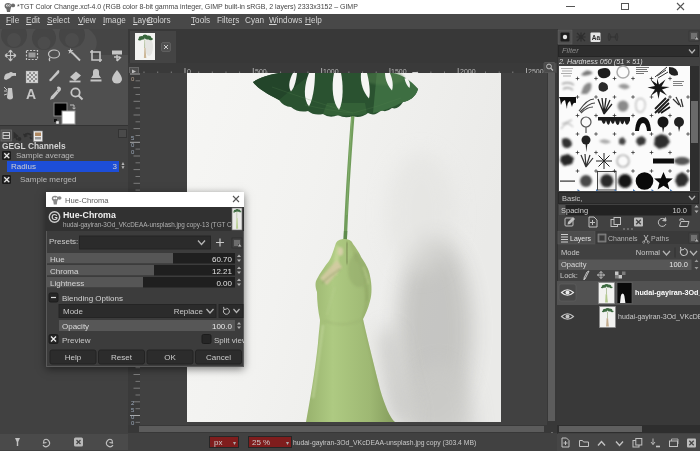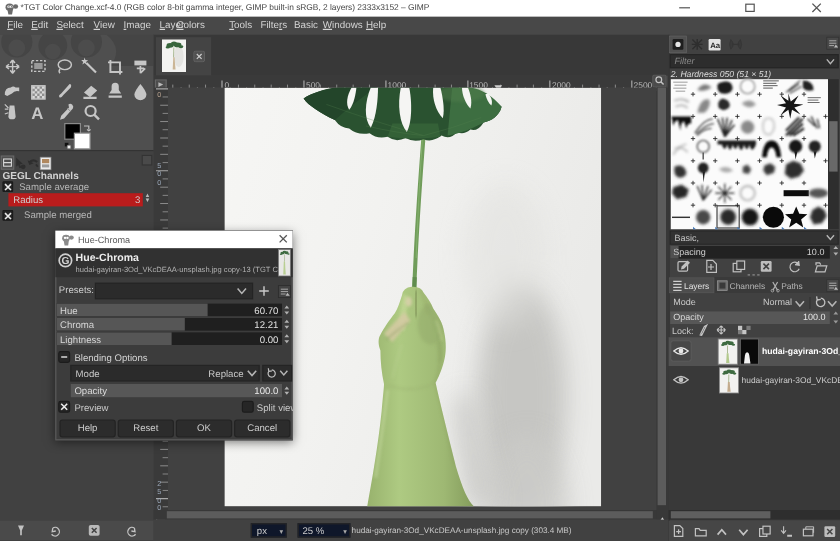--- a/index.html
+++ b/index.html
@@ -12,38 +12,38 @@
 u { text-decoration:underline; }
 
 #titlebar { left:0; top:0; width:700px; height:14px; background:#ffffff; }
 #titletext { left:17px; top:3px; font-size:7px; letter-spacing:-0.02px; color:#454545; white-space:nowrap; }
 
 #menubar { left:0; top:14px; width:700px; height:15px; background:#484848; color:#d4d4d4; font-size:8.2px; }
 #menubar span { position:absolute; top:2px; }
 
 #toolbox { left:0; top:29px; width:128px; height:96px; background:#4f4f4f; overflow:hidden; }
 #leftdock { left:0; top:125px; width:128px; height:326px; background:#414141; border-top:1px solid #333; }
-.slider { position:absolute; background:#b91c1c; overflow:hidden; }
+.slider { position:absolute; background:#1d4ed8; overflow:hidden; }
 .slider .lab { position:absolute; left:4px; top:1px; font-size:8px; color:#cfcfcf; }
 .slider .val { position:absolute; right:3px; top:1px; font-size:8px; color:#cfcfcf; }
 .spin { position:absolute; width:8px; color:#b9b9b9; font-size:5px; line-height:4px; text-align:center; }
 .cb { position:absolute; width:9px; height:9px; background:#252525; border:1px solid #1a1a1a; border-radius:1px; color:#e8e8e8; font-size:9px; line-height:8px; text-align:center; font-weight:bold; }
 
 #tabstrip { left:128px; top:29px; width:429px; height:34px; background:#383838; }
 #activetab { left:130px; top:31px; width:46px; height:32px; background:#444444; }
 #corner { left:128px; top:63px; width:12px; height:10px; background:#3a3a3a; }
 #hruler { left:140px; top:63px; width:407px; height:10px; background:#3a3a3a; }
 #vruler { left:128px; top:73px; width:12px; height:352px; background:#3a3a3a; }
 #viewport { left:140px; top:73px; width:407px; height:352px; background:#414141; overflow:hidden; }
 #vscroll { left:547px; top:73px; width:10px; height:352px; background:#383838; }
 #hscroll { left:128px; top:425px; width:429px; height:8px; background:#383838; }
 #statusbar { left:128px; top:433px; width:429px; height:18px; background:#414141; }
 
 #rightcol { left:557px; top:29px; width:143px; height:422px; background:#414141; border-left:1px solid #333; }
-.ddark { background:#0f172a; border:1px solid #262626; }
+.ddark { background:#7f1d1d; border:1px solid #262626; }
 
 #dialog { left:46px; top:192px; width:198px; height:175px; background:#3c3c3c; box-shadow:0 2px 8px rgba(0,0,0,0.5); border:1px solid #5a5a5a; }
 </style>
 </head>
 <body>
 <div id="app">
 
 <div class="abs" id="titlebar"></div>
 <svg class="abs" style="left:4px;top:1px" width="12" height="12" viewBox="0 0 12 12">
   <g fill="#6b6b6b">
@@ -66,21 +66,21 @@
 <div class="abs" id="menubar">
   <span style="left:6px"><u>F</u>ile</span>
   <span style="left:26px"><u>E</u>dit</span>
   <span style="left:47px"><u>S</u>elect</span>
   <span style="left:78px"><u>V</u>iew</span>
   <span style="left:103px"><u>I</u>mage</span>
   <span style="left:133px"><u>L</u>ayer</span>
   <span style="left:147px"><u>C</u>olors</span>
   <span style="left:191px"><u>T</u>ools</span>
   <span style="left:217px">Filte<u>r</u>s</span>
-  <span style="left:245px">Basic</span>
+  <span style="left:245px">Cyan</span>
   <span style="left:269px"><u>W</u>indows</span>
   <span style="left:305px"><u>H</u>elp</span>
 </div>
 
 <div class="abs" id="toolbox">
   <svg class="abs" style="left:0;top:0" width="128" height="40" viewBox="0 0 128 40">
     <g fill="#454545">
       <circle cx="14" cy="6" r="13"></circle>
           <circle cx="44" cy="9" r="12"></circle>
           <circle cx="72" cy="6" r="13"></circle>

